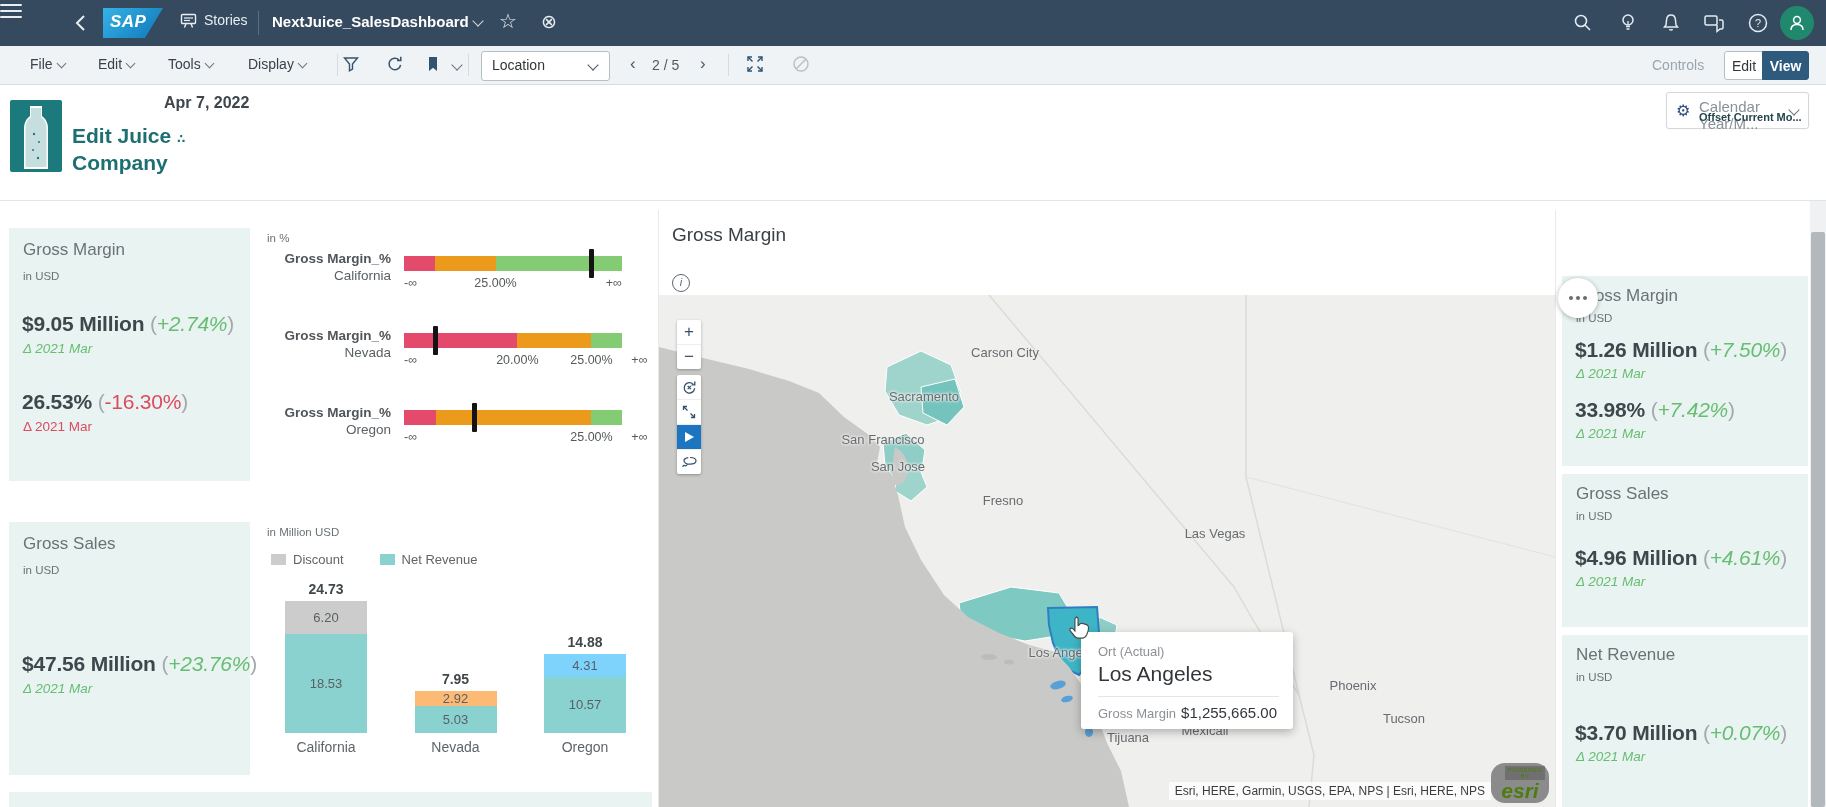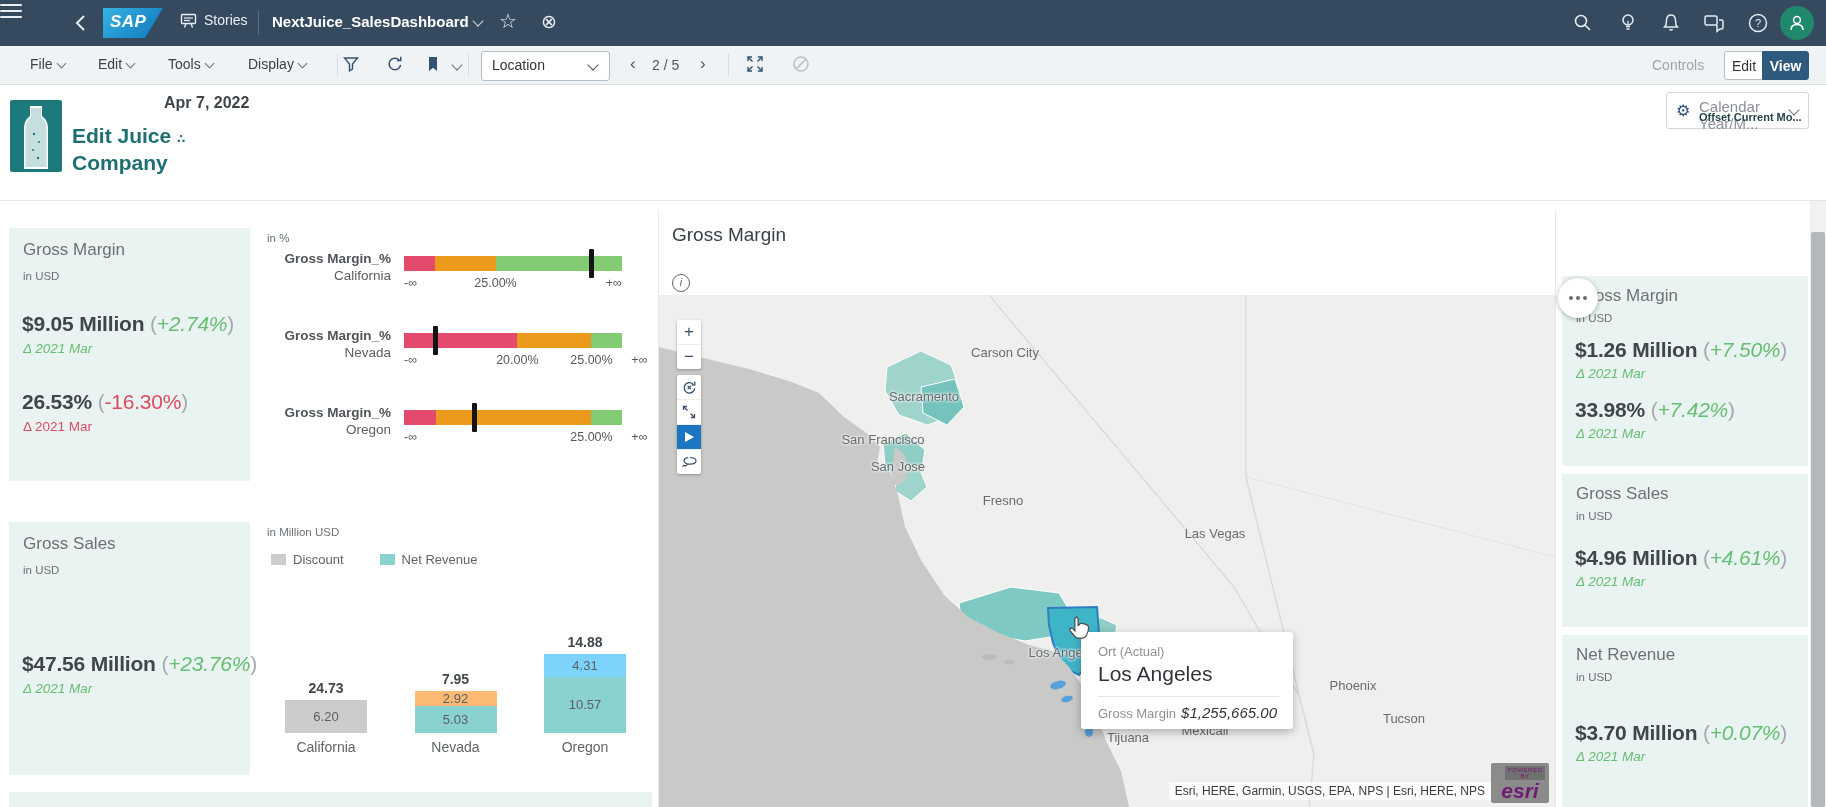--- a/index.html
+++ b/index.html
@@ -117,32 +117,32 @@
   #map-ctrls{position:absolute;left:18px;top:25px;width:24px;}
   .mc-group{background:#fff;border-radius:2px;box-shadow:0 1px 3px rgba(0,0,0,.3);margin-bottom:6px;}
   .mc-btn{width:24px;height:24px;display:flex;align-items:center;justify-content:center;
      color:#35506b;font-size:17px;cursor:pointer;border-bottom:1px solid #eceeef;}
   .mc-btn:last-child{border-bottom:none;}
   .mc-btn.sel{background:#1b75c0;color:#fff;}
   #scalebar{position:absolute;left:23px;top:540px;width:112px;font-size:12px;color:#55595c;}
   #attrib{position:absolute;right:64px;bottom:7px;background:rgba(255,255,255,.75);
      font-size:12px;color:#3c3c3c;padding:2px 6px;white-space:nowrap;}
   #esri-logo{position:absolute;right:6px;bottom:4px;width:58px;height:40px;
-     background:rgba(125,125,125,.88);border-radius:2px;color:#701a75;text-align:center;}
+     background:rgba(125,125,125,.88);border-radius:14px;color:#4d7c0f;text-align:center;}
   #esri-powered{font-size:6px;letter-spacing:.5px;background:rgba(95,95,95,.6);margin:3px 4px 0 14px;padding:1px 0;}
   #esri-word{font-size:21px;font-weight:700;font-style:italic;line-height:22px;}
 
   
   #map-tooltip{position:absolute;left:422px;top:422px;width:212px;height:97px;background:#fff;
      border-radius:3px;box-shadow:0 3px 10px rgba(0,0,0,.28);z-index:6;}
   #tt-dim{position:absolute;left:17px;top:12px;font-size:13px;color:#8d9196;}
   #tt-city{position:absolute;left:17px;top:30px;font-size:21px;color:#32363a;}
   #tt-div{position:absolute;left:17px;right:14px;top:64px;height:1px;background:#e3e5e7;}
   #tt-meas{position:absolute;left:17px;top:74px;font-size:13px;color:#8d9196;}
-  #tt-val{position:absolute;right:16px;top:72px;font-size:15px;color:#32363a;font-style:italic;}
+  #tt-val{position:absolute;right:16px;top:72px;font-size:15px;color:#32363a;}
   #hand-cursor{position:absolute;left:408px;top:404px;z-index:7;}
 
   
   #dots-btn{position:absolute;left:1558px;top:278px;width:40px;height:40px;border-radius:50%;
      background:#fff;box-shadow:0 1px 5px rgba(0,0,0,.3);z-index:8;display:flex;gap:3px;
      align-items:center;justify-content:center;cursor:pointer;}
   #dots-btn i{width:4px;height:4px;border-radius:50%;background:#6a6d70;}
   #scroll-track{position:absolute;left:1810px;top:201px;width:16px;height:606px;background:#f0f1f2;}
   #scroll-thumb{position:absolute;left:1811px;top:232px;width:14px;height:575px;background:#b3b8bc;border-radius:2px;}
   #next-row-strip{position:absolute;left:9px;top:792px;width:643px;height:15px;background:#e9f4f2;}
@@ -378,20 +378,23 @@
         <span class="lg-item">
      <span class="lg-swatch" style="background:#8ad2d0"></span>Net Revenue</span>
       </div>
     <div id="bar-plot">
         <div class="bar-col">
     <div class="bar-total">24.73</div>
     <div class="bar-stack">
             <div class="bar-seg" style="height:33.09340881520421px;background:#cccccc">
               <span>6.20</span>
             </div>
+            <div class="bar-seg" style="height:98.9065911847958px;background:#8ad2d0">
+              <span>18.53</span>
+            </div>
           </div>
     <div class="bar-cat">California</div>
         </div>
         <div class="bar-col">
     <div class="bar-total">7.95</div>
     <div class="bar-stack">
             <div class="bar-seg" style="height:15.585928022644561px;background:#fdba74">
               <span>2.92</span>
             </div>
             <div class="bar-seg" style="height:26.848362312980186px;background:#8ad2d0">

